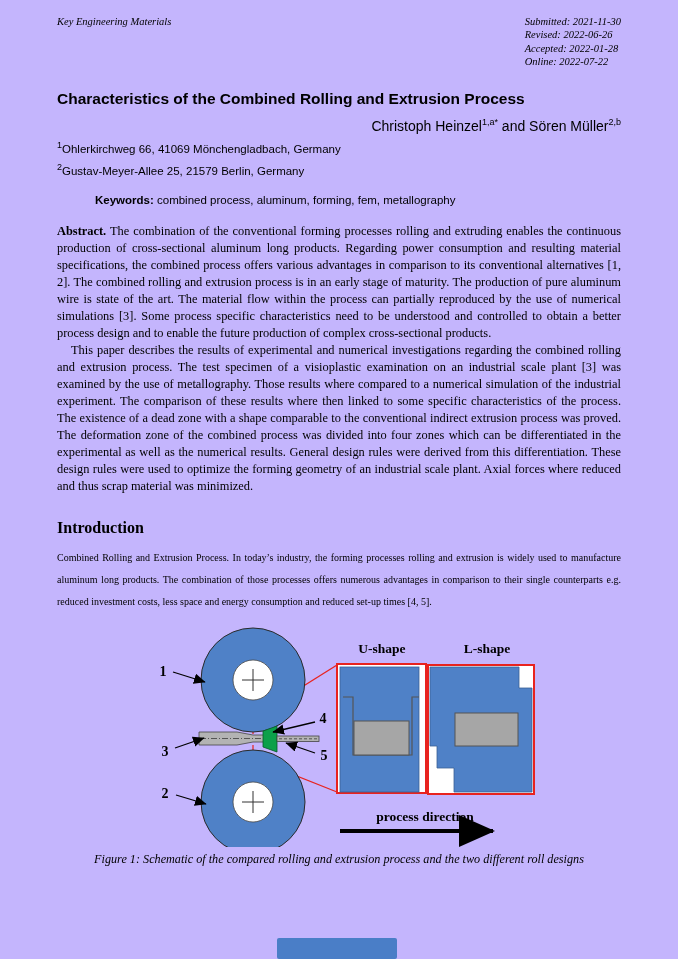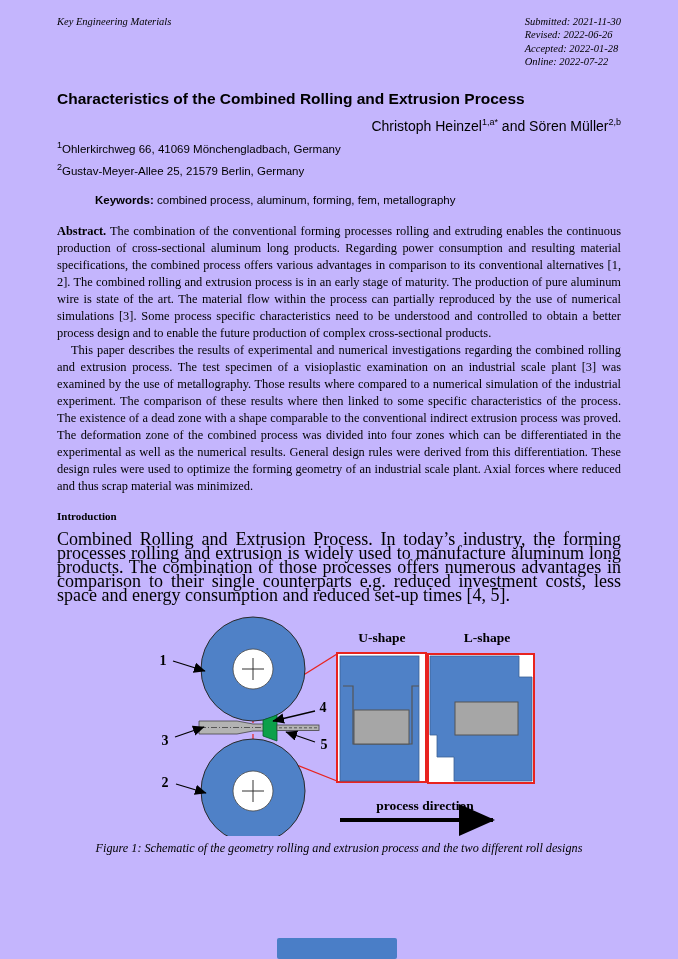--- a/index.html
+++ b/index.html
@@ -19,22 +19,22 @@
   .affil { margin-top:7px; text-align:left; font-family:"Liberation Sans", sans-serif; font-size:11.5px; }
   .emails { margin-top:7px; text-align:center; font-family:"Liberation Sans", sans-serif; font-size:11.5px; }
 
   .keywords { margin-top:17px; font-family:"Liberation Sans", sans-serif; font-size:11.5px;padding-left:38px; }
   .keywords b { font-weight:bold; }
 
   .bodytext { margin-top:17px; font-size:12.4px; line-height:17px; text-align:justify; }
   .bodytext .lead { font-weight:bold; }
   .para2 { text-indent:14px; }
 
-  .introhead { margin-top:15px; font-weight:bold; font-size:11px; }
-  .intropara { margin-top:10px; font-size:18px; line-height:14px; text-align:justify; }
+  .introhead { margin-top:24px; font-weight:bold; font-size:16px; }
+  .intropara { margin-top:10px; font-size:10px; line-height:22px; text-align:justify; }
 
   .figwrap { margin-top:12px; }
   .caption { margin-top:1px; text-align:center; font-style:italic; font-size:12.2px; }
 
   .bottom-bar { position:absolute; left:277px; top:938px; width:120px; height:21px; border-radius:2px; }
 
   svg text.flabel { font-family:"Liberation Serif", serif; font-weight:bold; font-size:14px; }
   svg text.fhead  { font-family:"Liberation Serif", serif; font-weight:bold; font-size:13.5px; }
 </style>
 </head>
@@ -137,17 +137,17 @@
         <text class="fhead" x="430" y="28" text-anchor="middle">L-shape</text>
         <rect x="371" y="40" width="106" height="129" fill="#ffffff" stroke="#e8231f" stroke-width="2"></rect>
         <polygon points="373,42 462,42 462,63 475,63 475,167 397,167 397,143 380,143 380,121 373,121" fill="#4f81c7" stroke="#3a5f96" stroke-width="0.8"></polygon>
         <rect x="398" y="88" width="63" height="33" fill="#a6a6a6" stroke="#555" stroke-width="1"></rect>
 
         <text class="fhead" x="368" y="196" text-anchor="middle">process direction</text>
         <line x1="283" y1="206" x2="436" y2="206" stroke="#000" stroke-width="4" marker-end="url(#ah)"></line>
       </svg>
     </div>
 
-    <div class="caption">Figure 1: Schematic of the geometry rolling and extrusion process and the two different roll designs</div>
+    <div class="caption">Figure 1: Schematic of the compared rolling and extrusion process and the two different roll designs</div>
   </div>
 
   <div class="bottom-bar" style="background: rgb(74, 126, 199);"></div>
 </div>
 
 </body></html>

